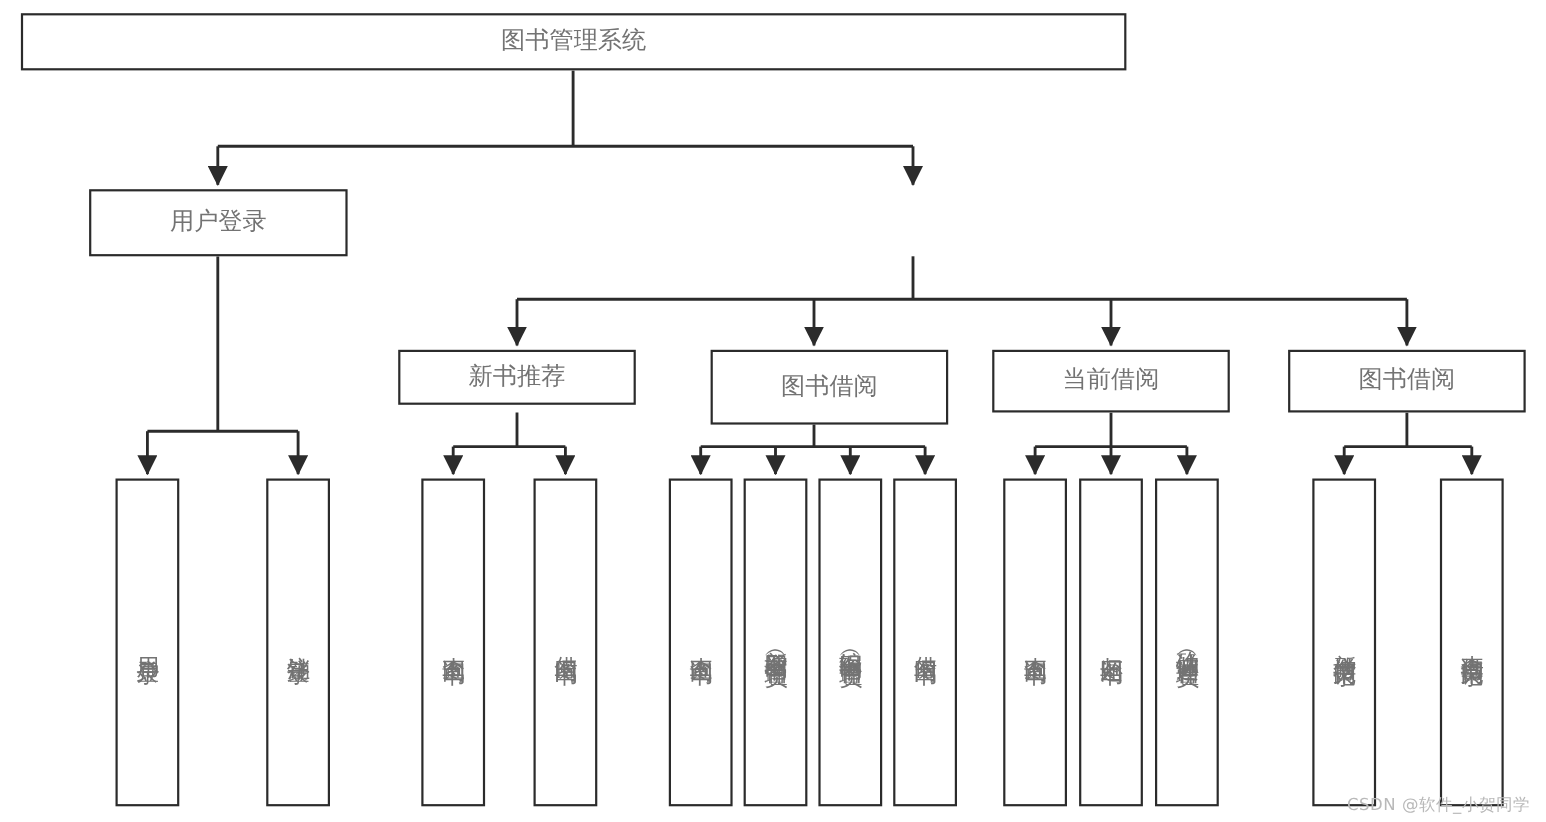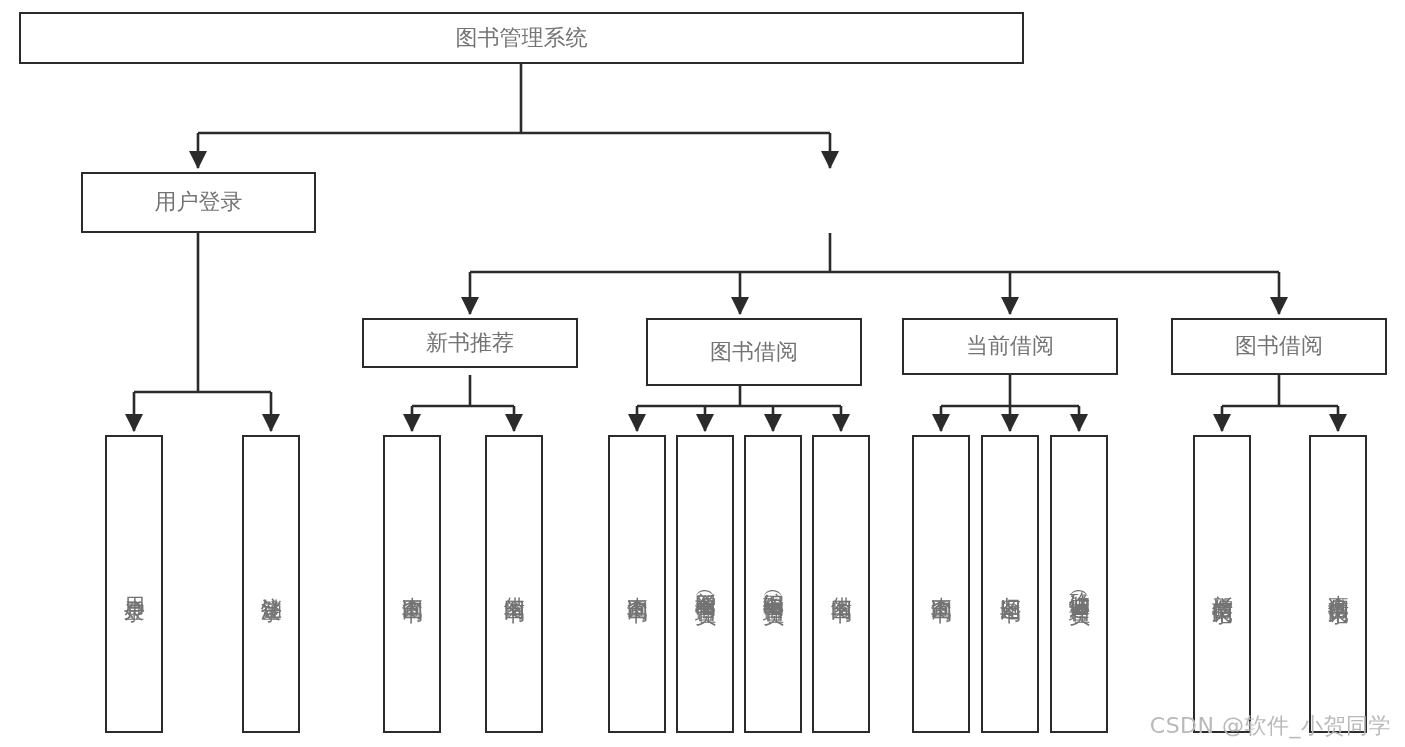--- a/index.html
+++ b/index.html
@@ -58,21 +58,21 @@
     text-orientation: upright;
     font-size: 21px;
     letter-spacing: 2px;
     line-height: 1;
     white-space: nowrap;
   }
   .watermark {
     position: absolute;
     right: 14px;
     bottom: 6px;
-    font-size: 22px;
+    font-size: 15px;
     color: #b9b9b9;
     letter-spacing: 0.5px;
     white-space: nowrap;
   }
 </style>
 </head>
 <body>
 
 <div id="canvas">
 

